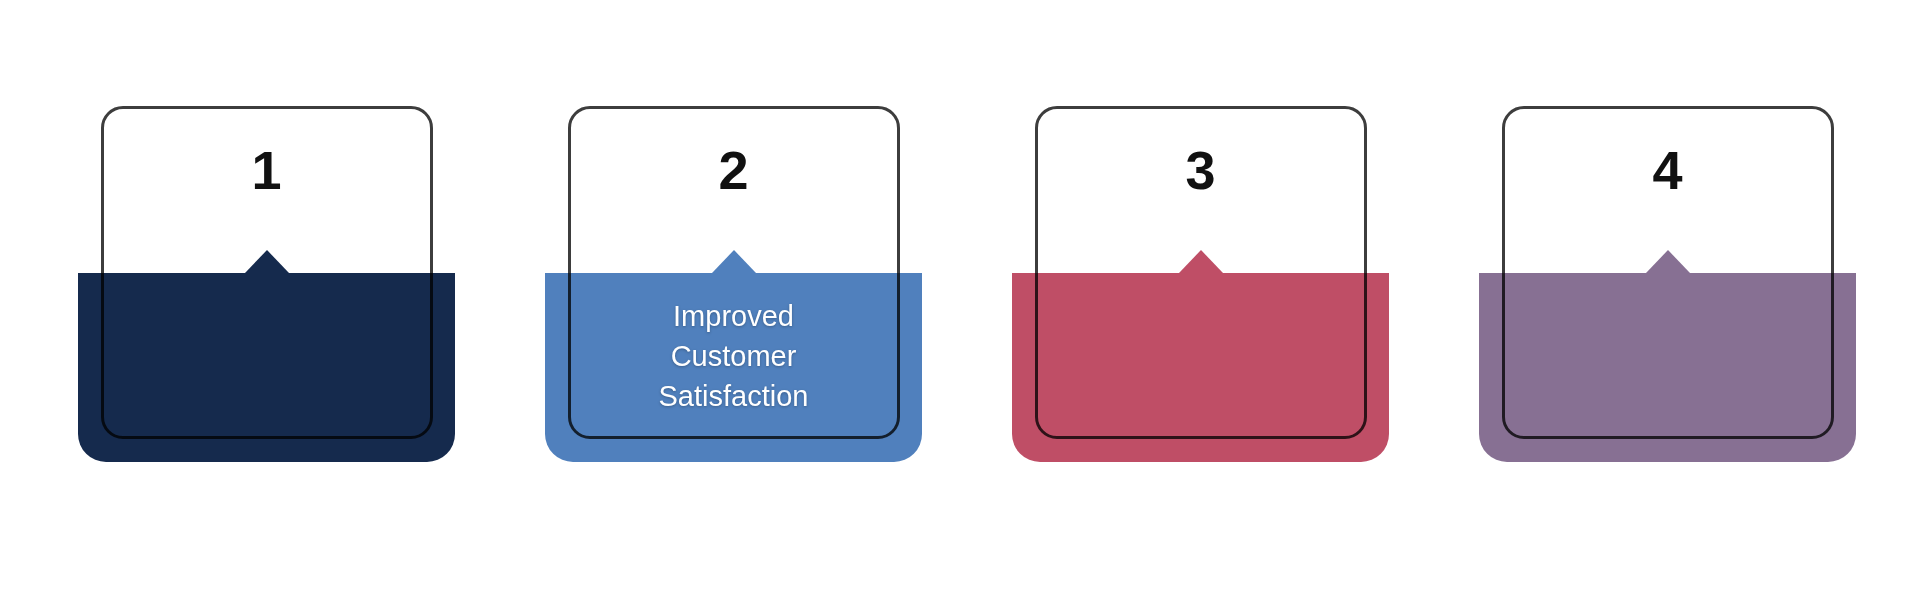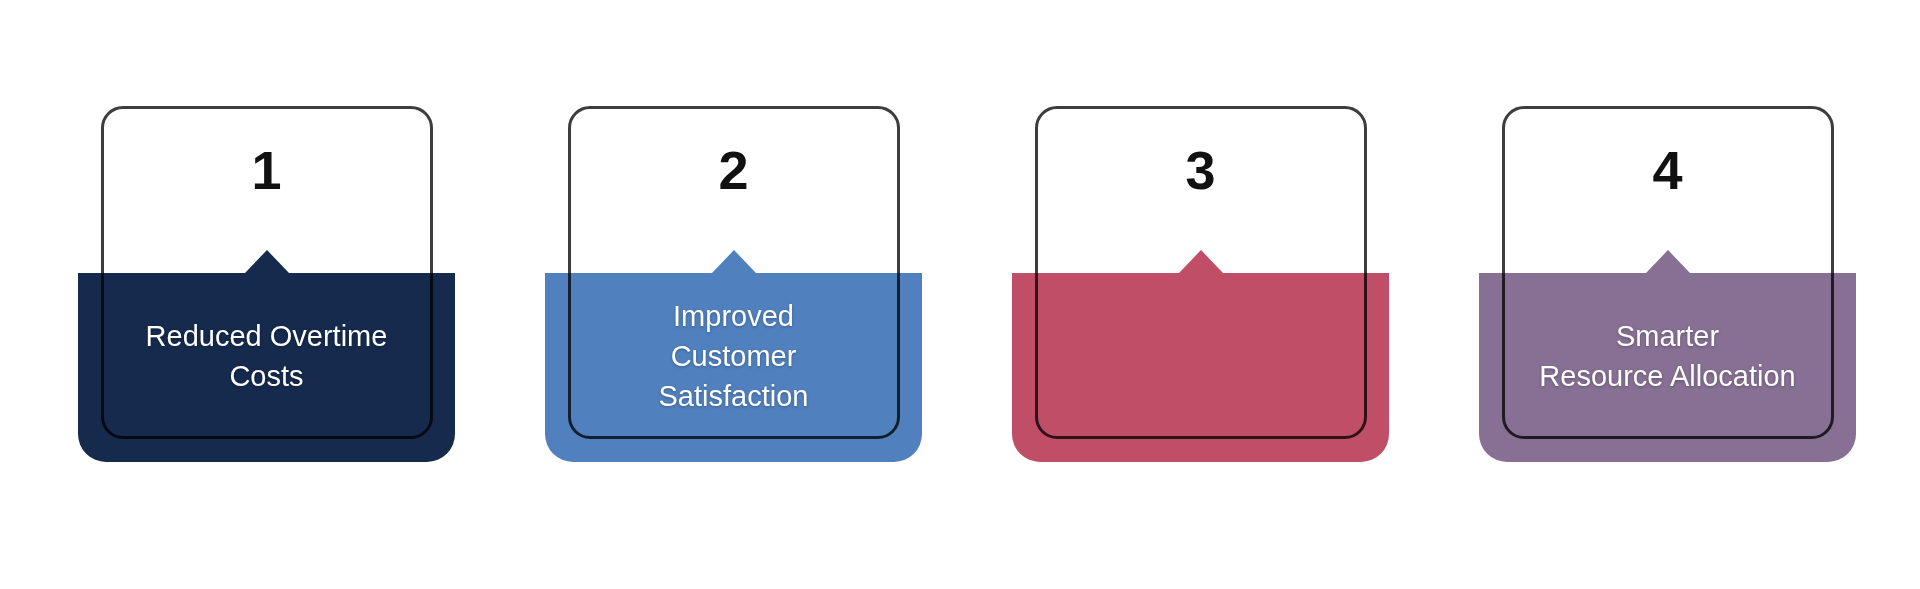--- a/index.html
+++ b/index.html
@@ -80,22 +80,20 @@
 <body>
 
 <div class="canvas">
 
   <div class="card card-1">
     <div class="panel" style="background-color: rgb(21, 42, 77);">
       <div class="notch" style="border-bottom-color: rgb(21, 42, 77);"></div>
     </div>
     <div class="outline"></div>
     <div class="number">1</div>
-    <div class="label">Reduced Overtime
-Costs</div>
   </div>
 
   <div class="card card-2">
     <div class="panel" style="background-color: rgb(80, 128, 189);">
       <div class="notch" style="border-bottom-color: rgb(80, 128, 189);"></div>
     </div>
     <div class="outline"></div>
     <div class="number">2</div>
     <div class="label">Improved
 Customer
@@ -109,17 +107,15 @@
     <div class="outline"></div>
     <div class="number">3</div>
   </div>
 
   <div class="card card-4">
     <div class="panel" style="background-color: rgb(135, 112, 147);">
       <div class="notch" style="border-bottom-color: rgb(135, 112, 147);"></div>
     </div>
     <div class="outline"></div>
     <div class="number">4</div>
-    <div class="label">Smarter
-Resource Allocation</div>
   </div>
 
 </div>
 
 </body></html>

